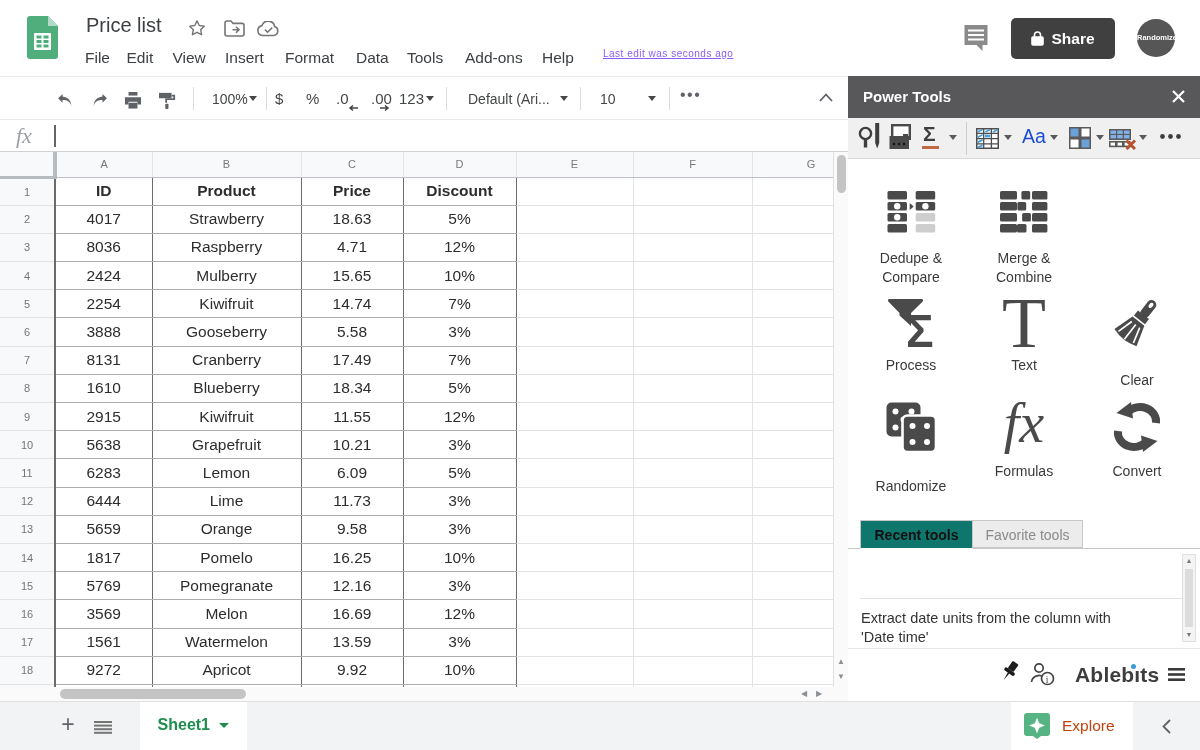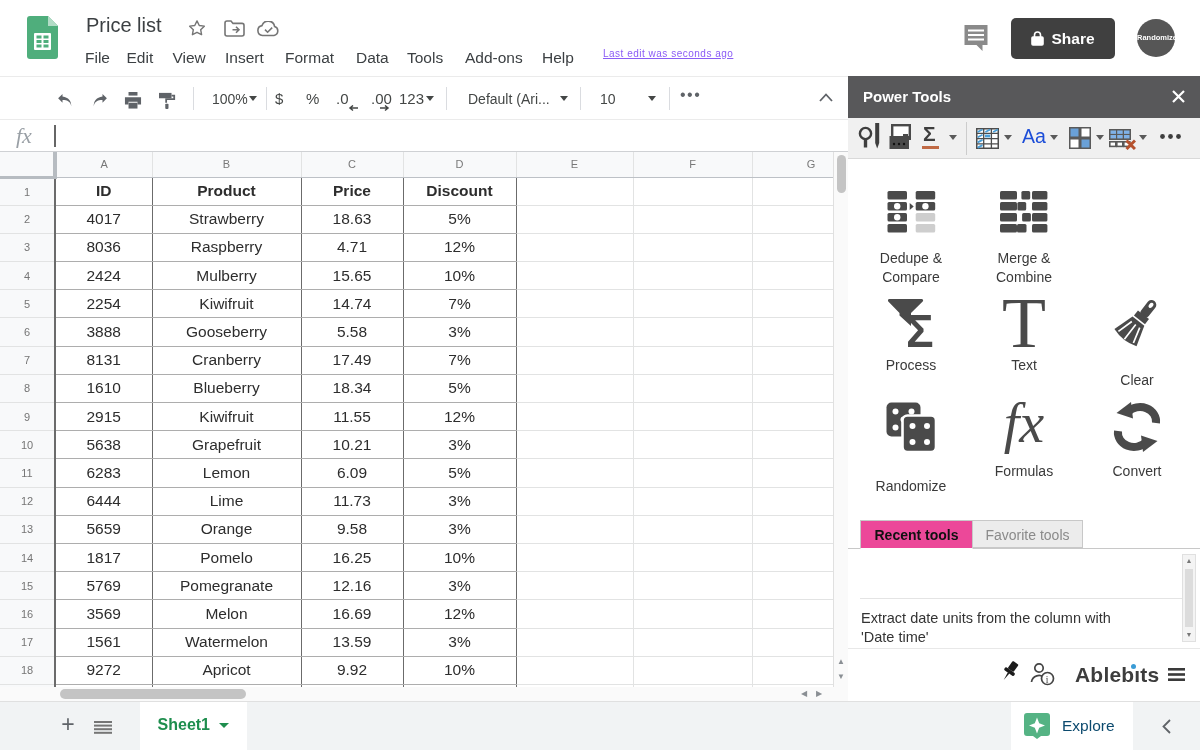--- a/index.html
+++ b/index.html
@@ -410,21 +410,21 @@
           <rect y="7.2" width="18" height="2"></rect>
           <rect y="10.8" width="18" height="2"></rect>
         </g>
       </svg>
     <div id="sheettab" class="abs">Sheet1 <span class="caret" style="border-top-color:#1e8e4e;margin-left:5px;border-left-width:5px;border-right-width:5px;border-top-width:5.5px"></span></div>
     <div id="explorebox" class="abs">
       <svg class="abs" style="left:13px;top:11px" width="26" height="26" viewBox="0 0 26 26">
         <path d="M3 0 h20 a3 3 0 0 1 3 3 v17 a3 3 0 0 1 -3 3 h-6 l-4 3 l-4 -3 h-6 a3 3 0 0 1 -3 -3 v-17 a3 3 0 0 1 3 -3 Z" fill="#55b384"></path>
         <path d="M13 4.5 L15.2 10.3 L21 12.5 L15.2 14.7 L13 20.5 L10.8 14.7 L5 12.5 L10.8 10.3 Z" fill="#fff"></path>
       </svg>
-      <div class="abs" style="left:51px;top:15px;font-size:15.5px;color:#0c4a6e">Explore</div>
+      <div class="abs" style="left:51px;top:15px;font-size:15.5px;color:#c2410c">Explore</div>
     </div>
     <svg class="abs" style="left:1162px;top:17px" width="9" height="15" viewBox="0 0 9 15">
         <path d="M8 1 L1.5 7.5 L8 14" stroke="#5f6368" stroke-width="1.8" fill="none"></path>
       </svg>
   </div>
 
   <div id="sidebar" class="abs">
     <div id="sbheader" class="abs"><span style="margin-left:15px">Power Tools</span>
       <svg class="abs" style="right:15px;top:14px" width="13" height="13" viewBox="0 0 13 13">
           <path d="M1 1 L12 12 M12 1 L1 12" stroke="#fff" stroke-width="2.2"></path>
@@ -611,21 +611,21 @@
           <g fill="#4a4a4a">
             <path d="M31 0 L45.5 11 L29 16.5 Z"></path>
             <path d="M19 50 L4.5 39 L21 33.5 Z"></path>
           </g>
           </g>
         </svg>
         <div class="lbl" style="margin-top:10px">Convert</div>
       </div>
 
       <div class="abs" style="left:0;top:388px;width:352px;height:1px;background:#c8c8c8"></div>
-      <div class="tab" style="left:12px;width:113px;background:#ec4899;border:1px solid #c8c8c8;border-bottom:1px solid #fff;font-weight:bold;color:#111;top:360px;height:29px">Recent tools</div>
+      <div class="tab" style="left:12px;width:113px;background:#0f766e;border:1px solid #c8c8c8;border-bottom:1px solid #fff;font-weight:bold;color:#111;top:360px;height:29px">Recent tools</div>
       <div class="tab" style="left:125px;width:110px;background:#ececec;border:1px solid #c8c8c8;border-left:none;color:#8a8a8a;top:360px;height:28px">Favorite tools</div>
 
       <div class="abs" style="left:12px;top:438px;width:322px;height:1px;background:#e4e4e4"></div>
       <div class="ritem" style="top:449px;height:39px;overflow:hidden">Extract date units from the column with<br>'Date time'</div>
       <div class="abs" style="left:0px;top:488px;width:352px;height:1px;background:#e8e8e8"></div>
 
       <div class="abs" style="left:334px;top:394px;width:14px;height:88px;background:#f4f4f4;border:1px solid #e0e0e0">
         <div class="abs" style="left:0;top:0;width:12px;height:12px;color:#777;font-size:7px;text-align:center;line-height:12px">▲</div>
         <div class="abs" style="left:2px;top:14px;width:8px;height:58px;background:#dcdcdc"></div>
         <div class="abs" style="left:0;bottom:0;width:12px;height:12px;color:#777;font-size:7px;text-align:center;line-height:12px">▼</div>

